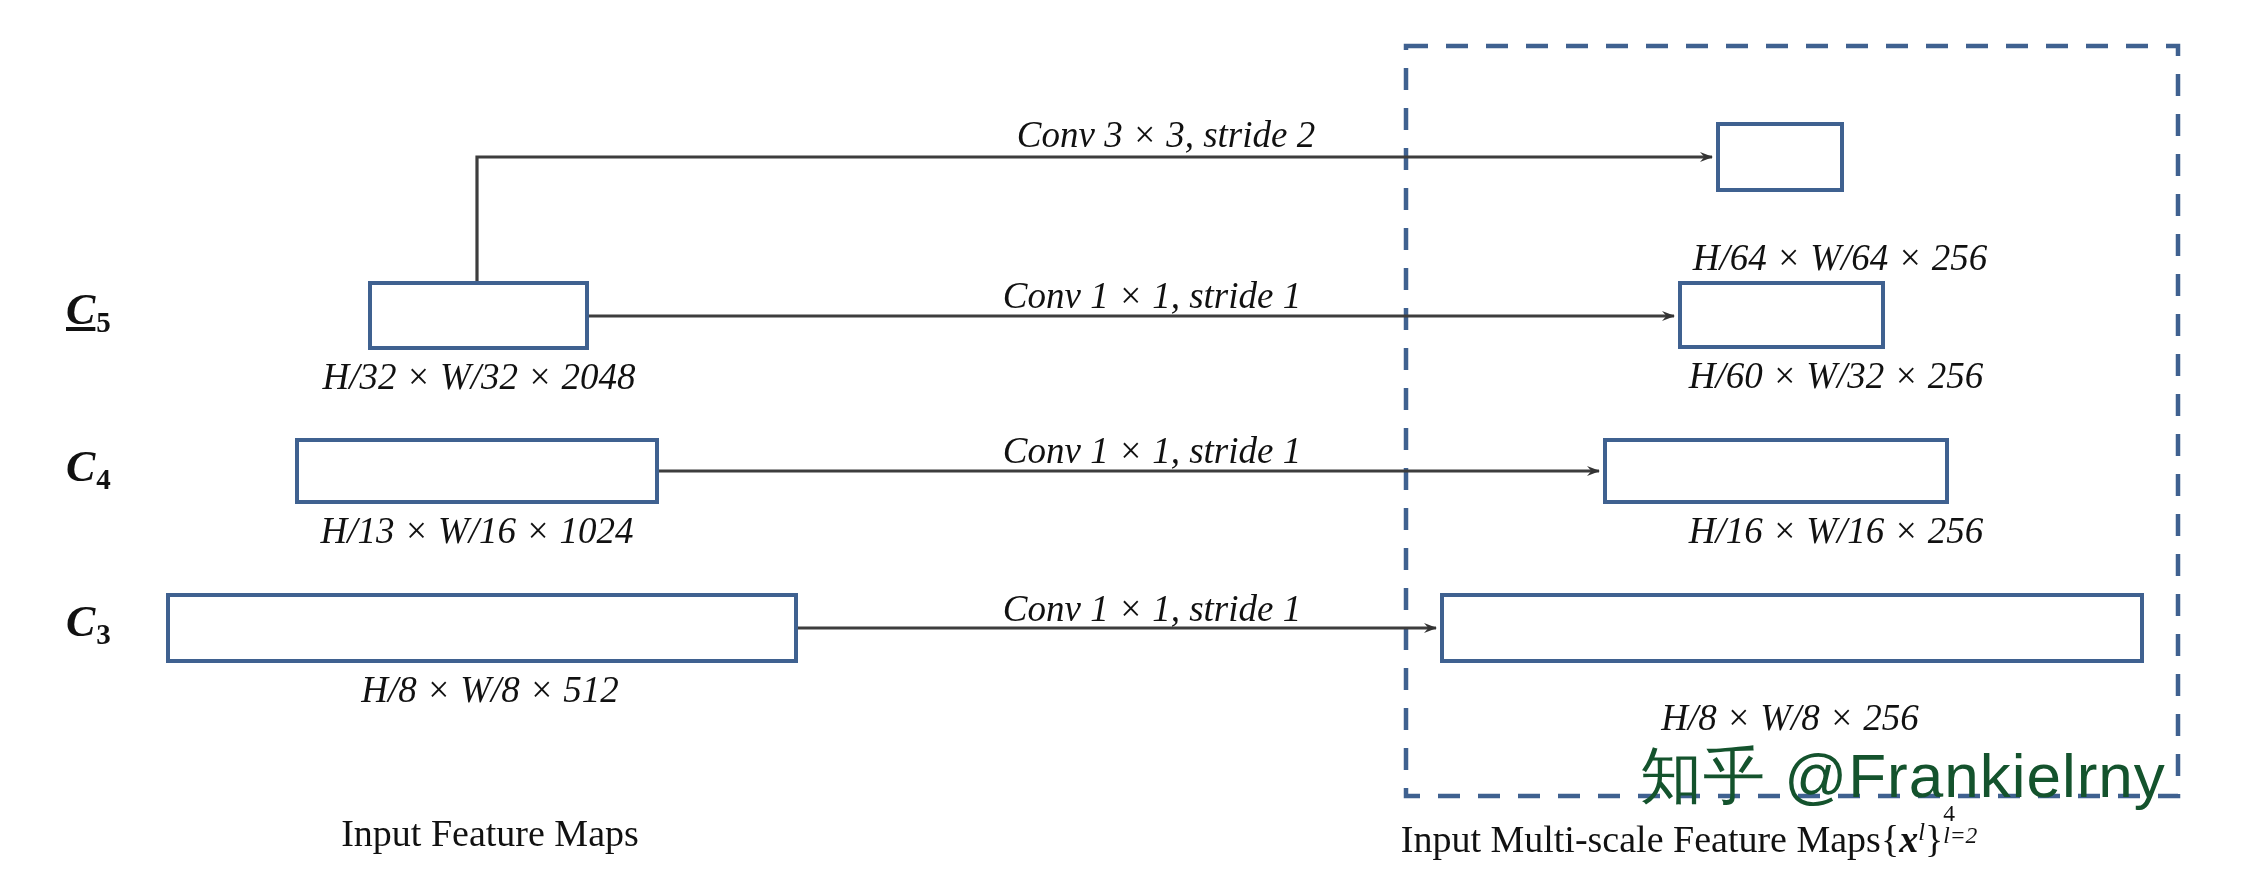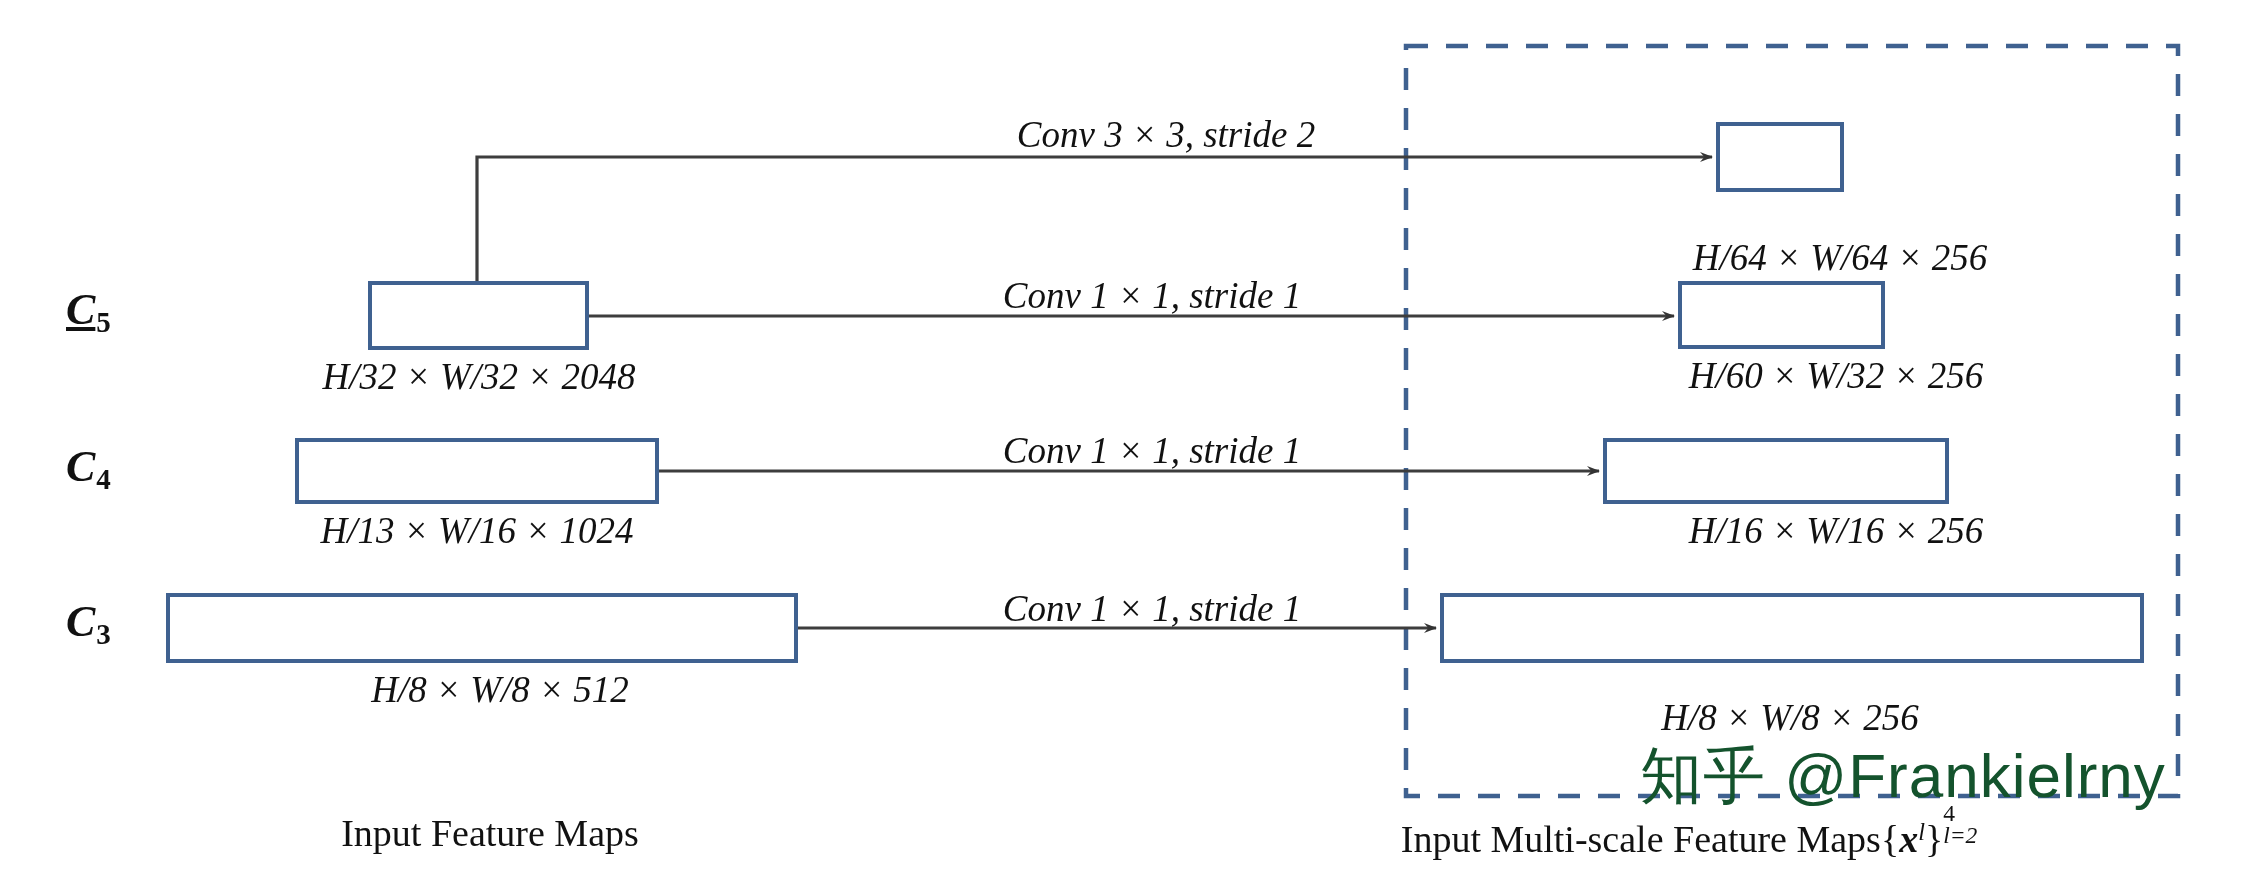--- a/index.html
+++ b/index.html
@@ -139,21 +139,21 @@
   </div>
 
   <div class="lbl stage-label" style="left:66px; top:600px;">
     <span>C</span><span class="sub">3</span>
   </div>
 
   <div class="lbl dim" style="left:479px; top:358px;">H/32 × W/32 × 2048</div>
 
   <div class="lbl dim" style="left:477px; top:512px;">H/13 × W/16 × 1024</div>
 
-  <div class="lbl dim" style="left:500px; top:671px;text-align:center;">H/8 × W/8 × 512</div>
+  <div class="lbl dim" style="left:490px; top:671px;text-align:center;">H/8 × W/8 × 512</div>
 
   <div class="lbl dim" style="left:1840px; top:199px;margin-top:40px;">H/64 × W/64 × 256</div>
 
   <div class="lbl dim" style="left:1836px; top:357px;">H/60 × W/32 × 256</div>
 
   <div class="lbl dim" style="left:1836px; top:512px;">H/16 × W/16 × 256</div>
 
   <div class="lbl dim" style="left:1790px; top:699px;text-align:center;">H/8 × W/8 × 256</div>
 
   <div class="lbl op" style="left:1166px; top:116px;">Conv 3 × 3, stride 2</div>

